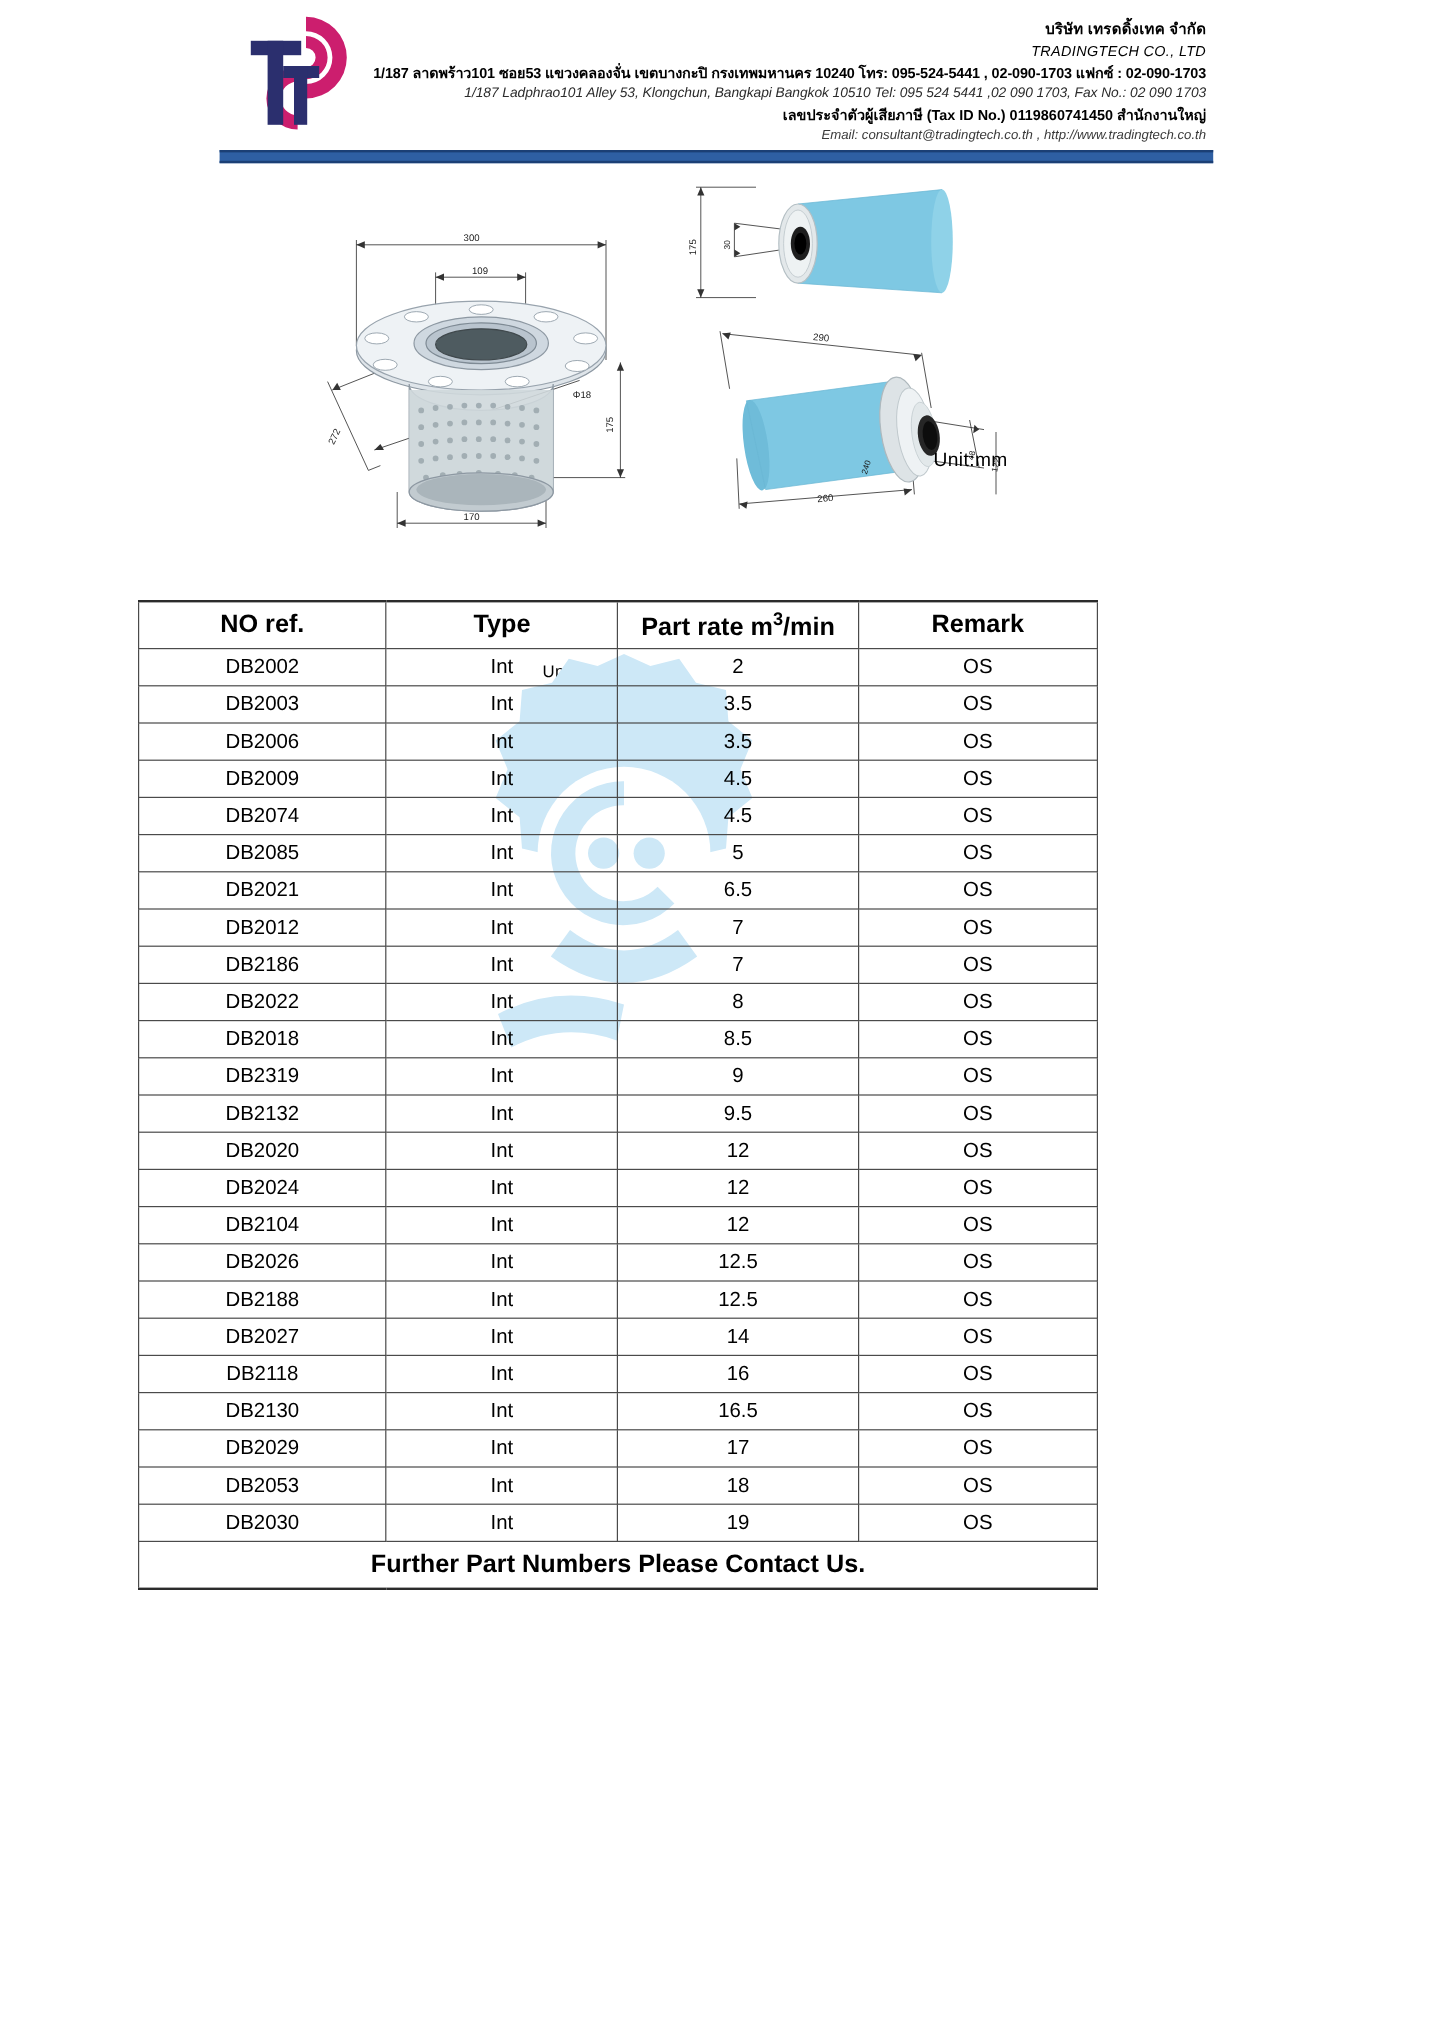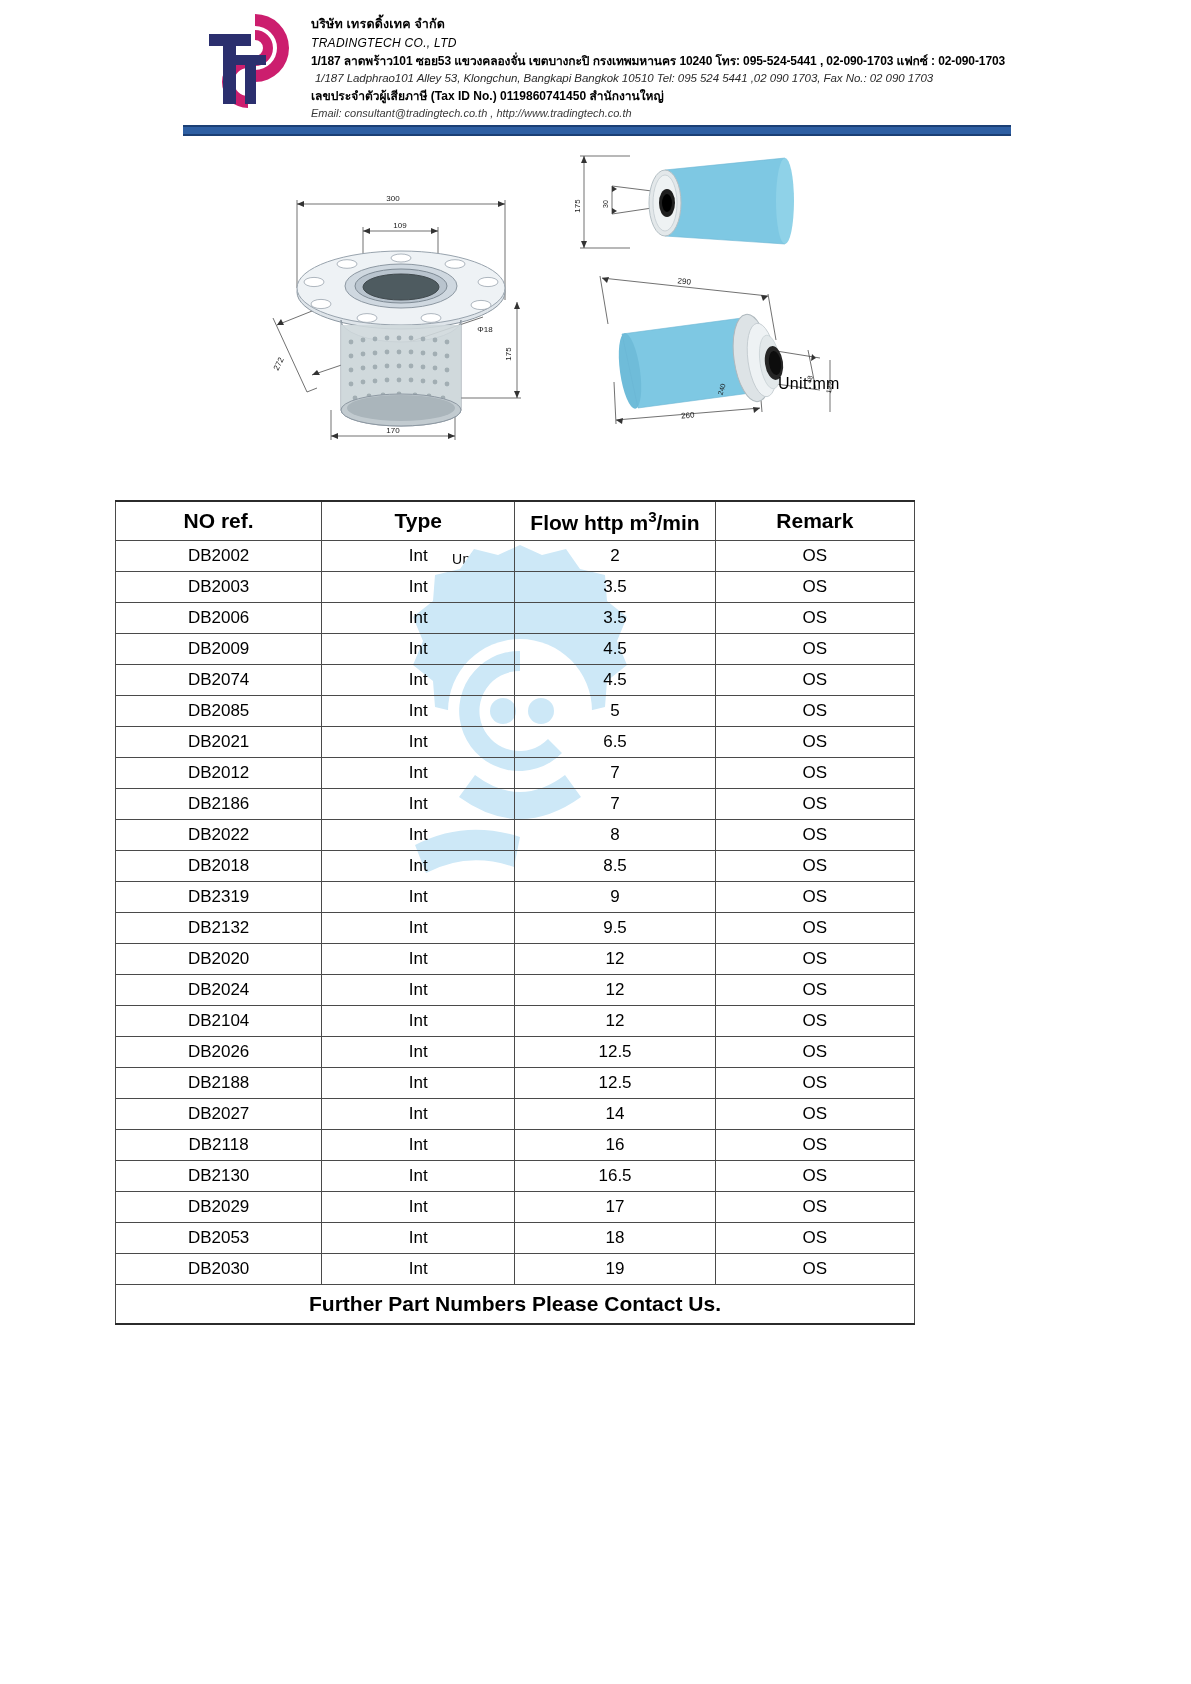--- a/index.html
+++ b/index.html
@@ -36,20 +36,21 @@
   .logo-svg { display:block; }
 
   .company-block {
     margin-left: 12px;
     padding-top: 10px;
     line-height: 1.0;
   }
   .ln {
     white-space: nowrap;
     margin-bottom: 6px;
+    text-align: right;
   }
   .ln-th-name {
     font-size: 12.5px;
     font-weight: bold;
     letter-spacing: .2px;
   }
   .ln-en-name {
     font-size: 12px;
     font-style: italic;
     font-weight: normal;
@@ -395,21 +396,21 @@
     <circle cx="186" cy="196" r="13" fill="#cde8f7"></circle>
     <path d="M60 330 q50 -26 105 -8 l-6 30 q-46 -16 -88 6 Z" fill="#cde8f7"></path>
   </svg>
 
   <table class="parts">
     <thead>
       <tr>
         <th>NO ref.</th>
         <th>Type</th>
         <th>
-          <span>Flow http m</span><span class="sup">3</span><span>/min</span>
+          <span>Part rate m</span><span class="sup">3</span><span>/min</span>
         </th>
         <th>Remark</th>
       </tr>
     </thead>
     <tbody id="parts-table-body">
         <tr>
           <td>DB2002</td>
           <td>Int</td>
           <td>2</td>
           <td>OS</td>

